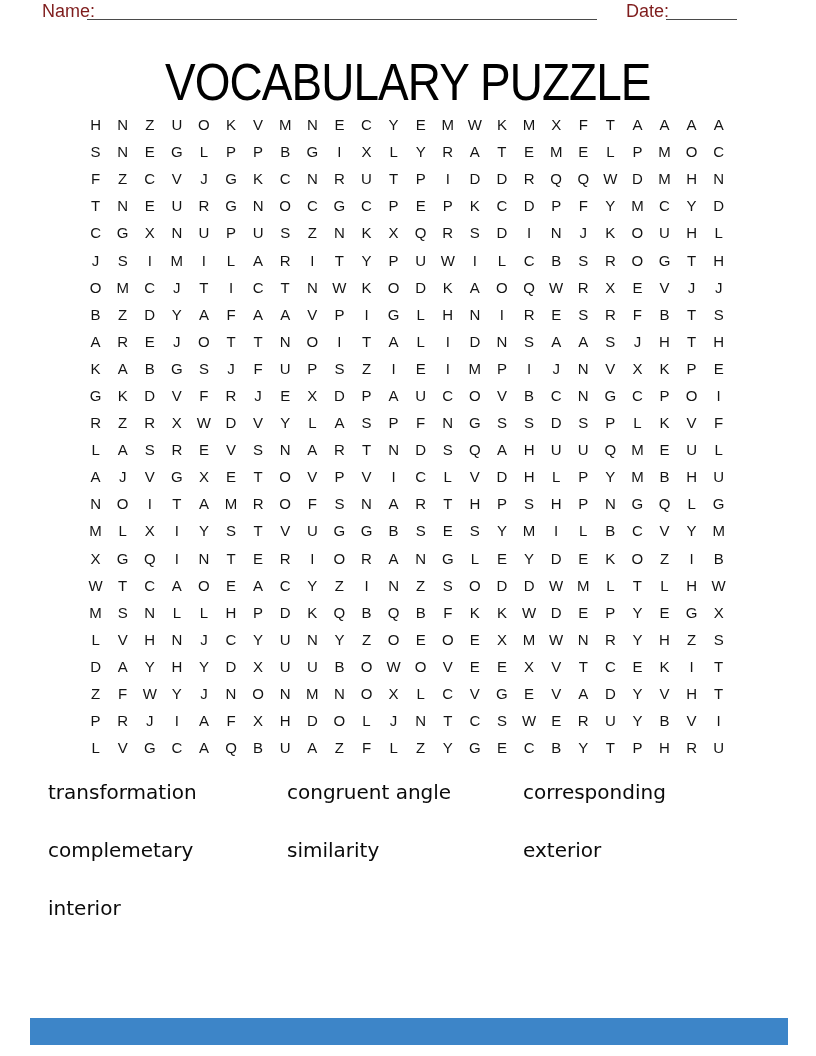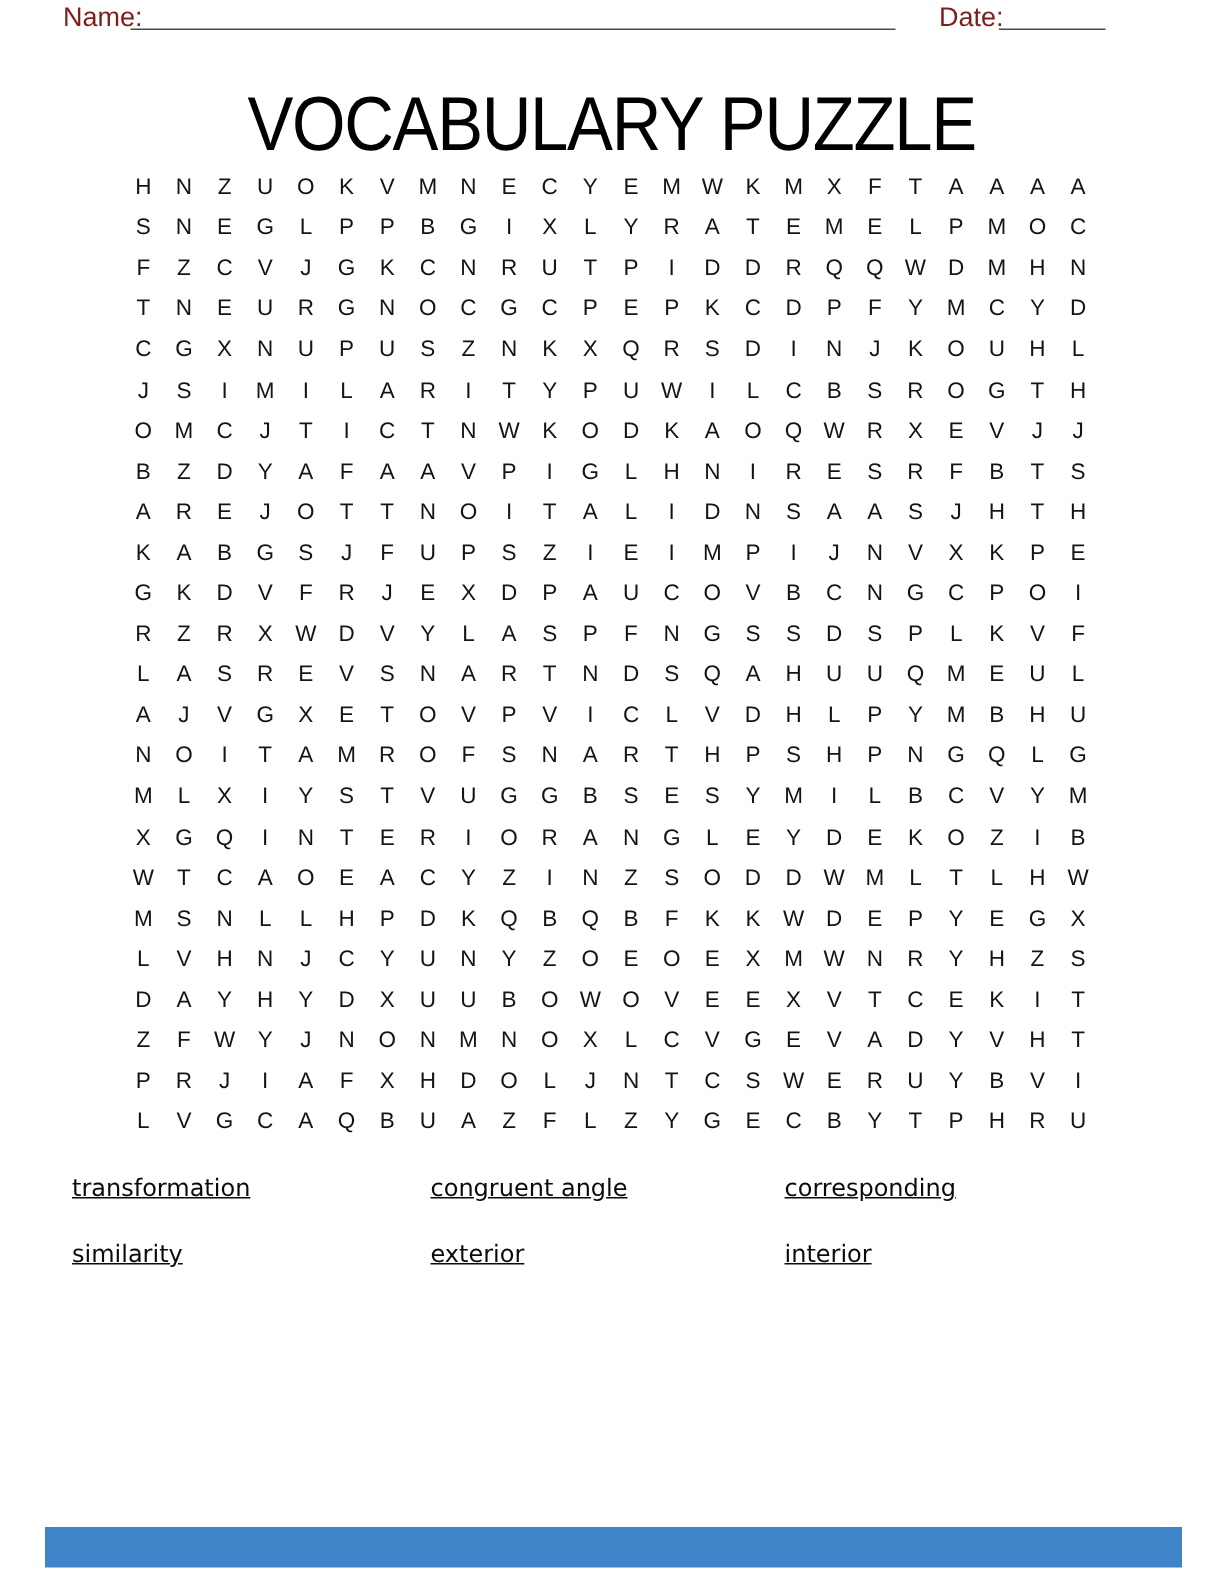--- a/index.html
+++ b/index.html
@@ -74,26 +74,25 @@
   }
 
   
   #word-bank {
     position: absolute;
     left: 48px;
     top: 779px;
     width: 730px;
     display: grid;
     grid-template-columns: 239px 236px 1fr;
-    row-gap: 18px;
+    row-gap: 32px;
     font-family: "DejaVu Sans", sans-serif;
-    font-size: 16px;
+    font-size: 20px;
     line-height: 26px;
     color: #0a0a0a;
-    text-decoration: underline;
   }
 
   
   #footer-bar {
     position: absolute;
     left: 30px;
     top: 1018px;
     width: 758px;
     height: 27px;
     background: #3d85c8;
@@ -690,20 +689,21 @@
       <div class="cell">P</div>
       <div class="cell">H</div>
       <div class="cell">R</div>
       <div class="cell">U</div>
     </div>
 
   <div id="word-bank">
       <div>transformation</div>
       <div>congruent angle</div>
       <div>corresponding</div>
+      <div>complemetary</div>
       <div>similarity</div>
       <div>exterior</div>
       <div>interior</div>
     </div>
 
   <div id="footer-bar" style="background: rgb(61, 133, 200);"></div>
 
 </div>
 
 </body></html>

